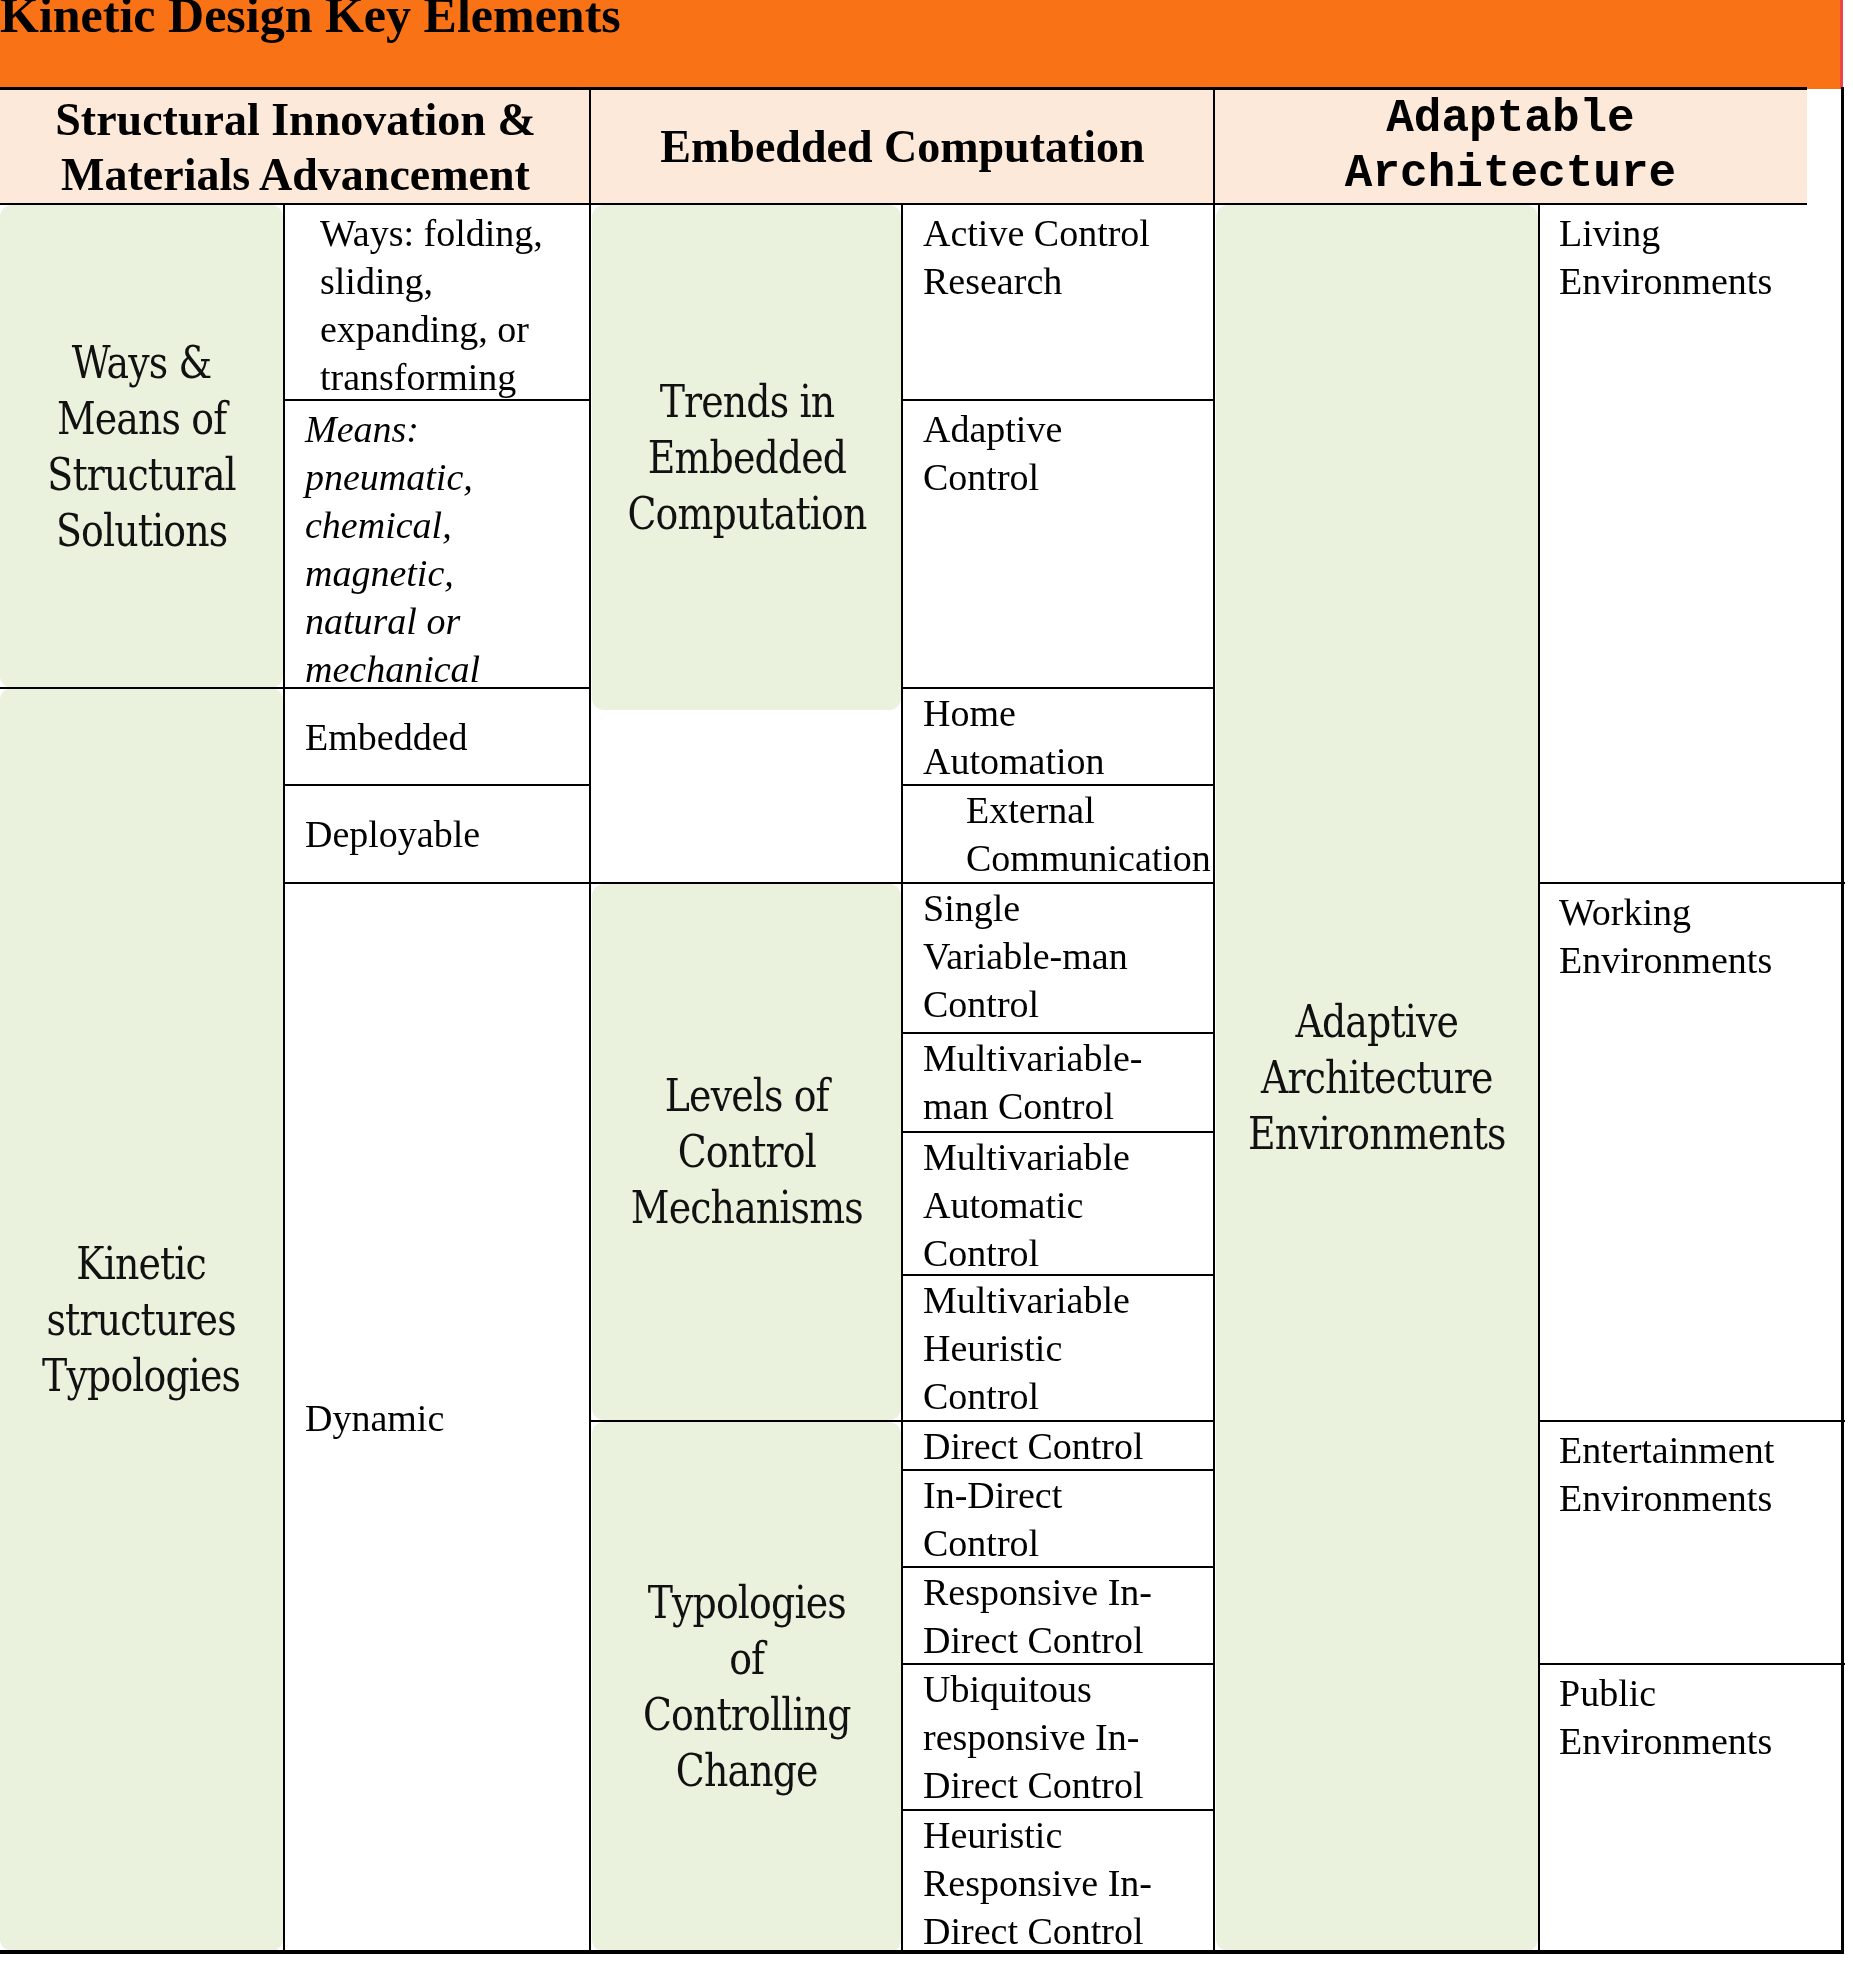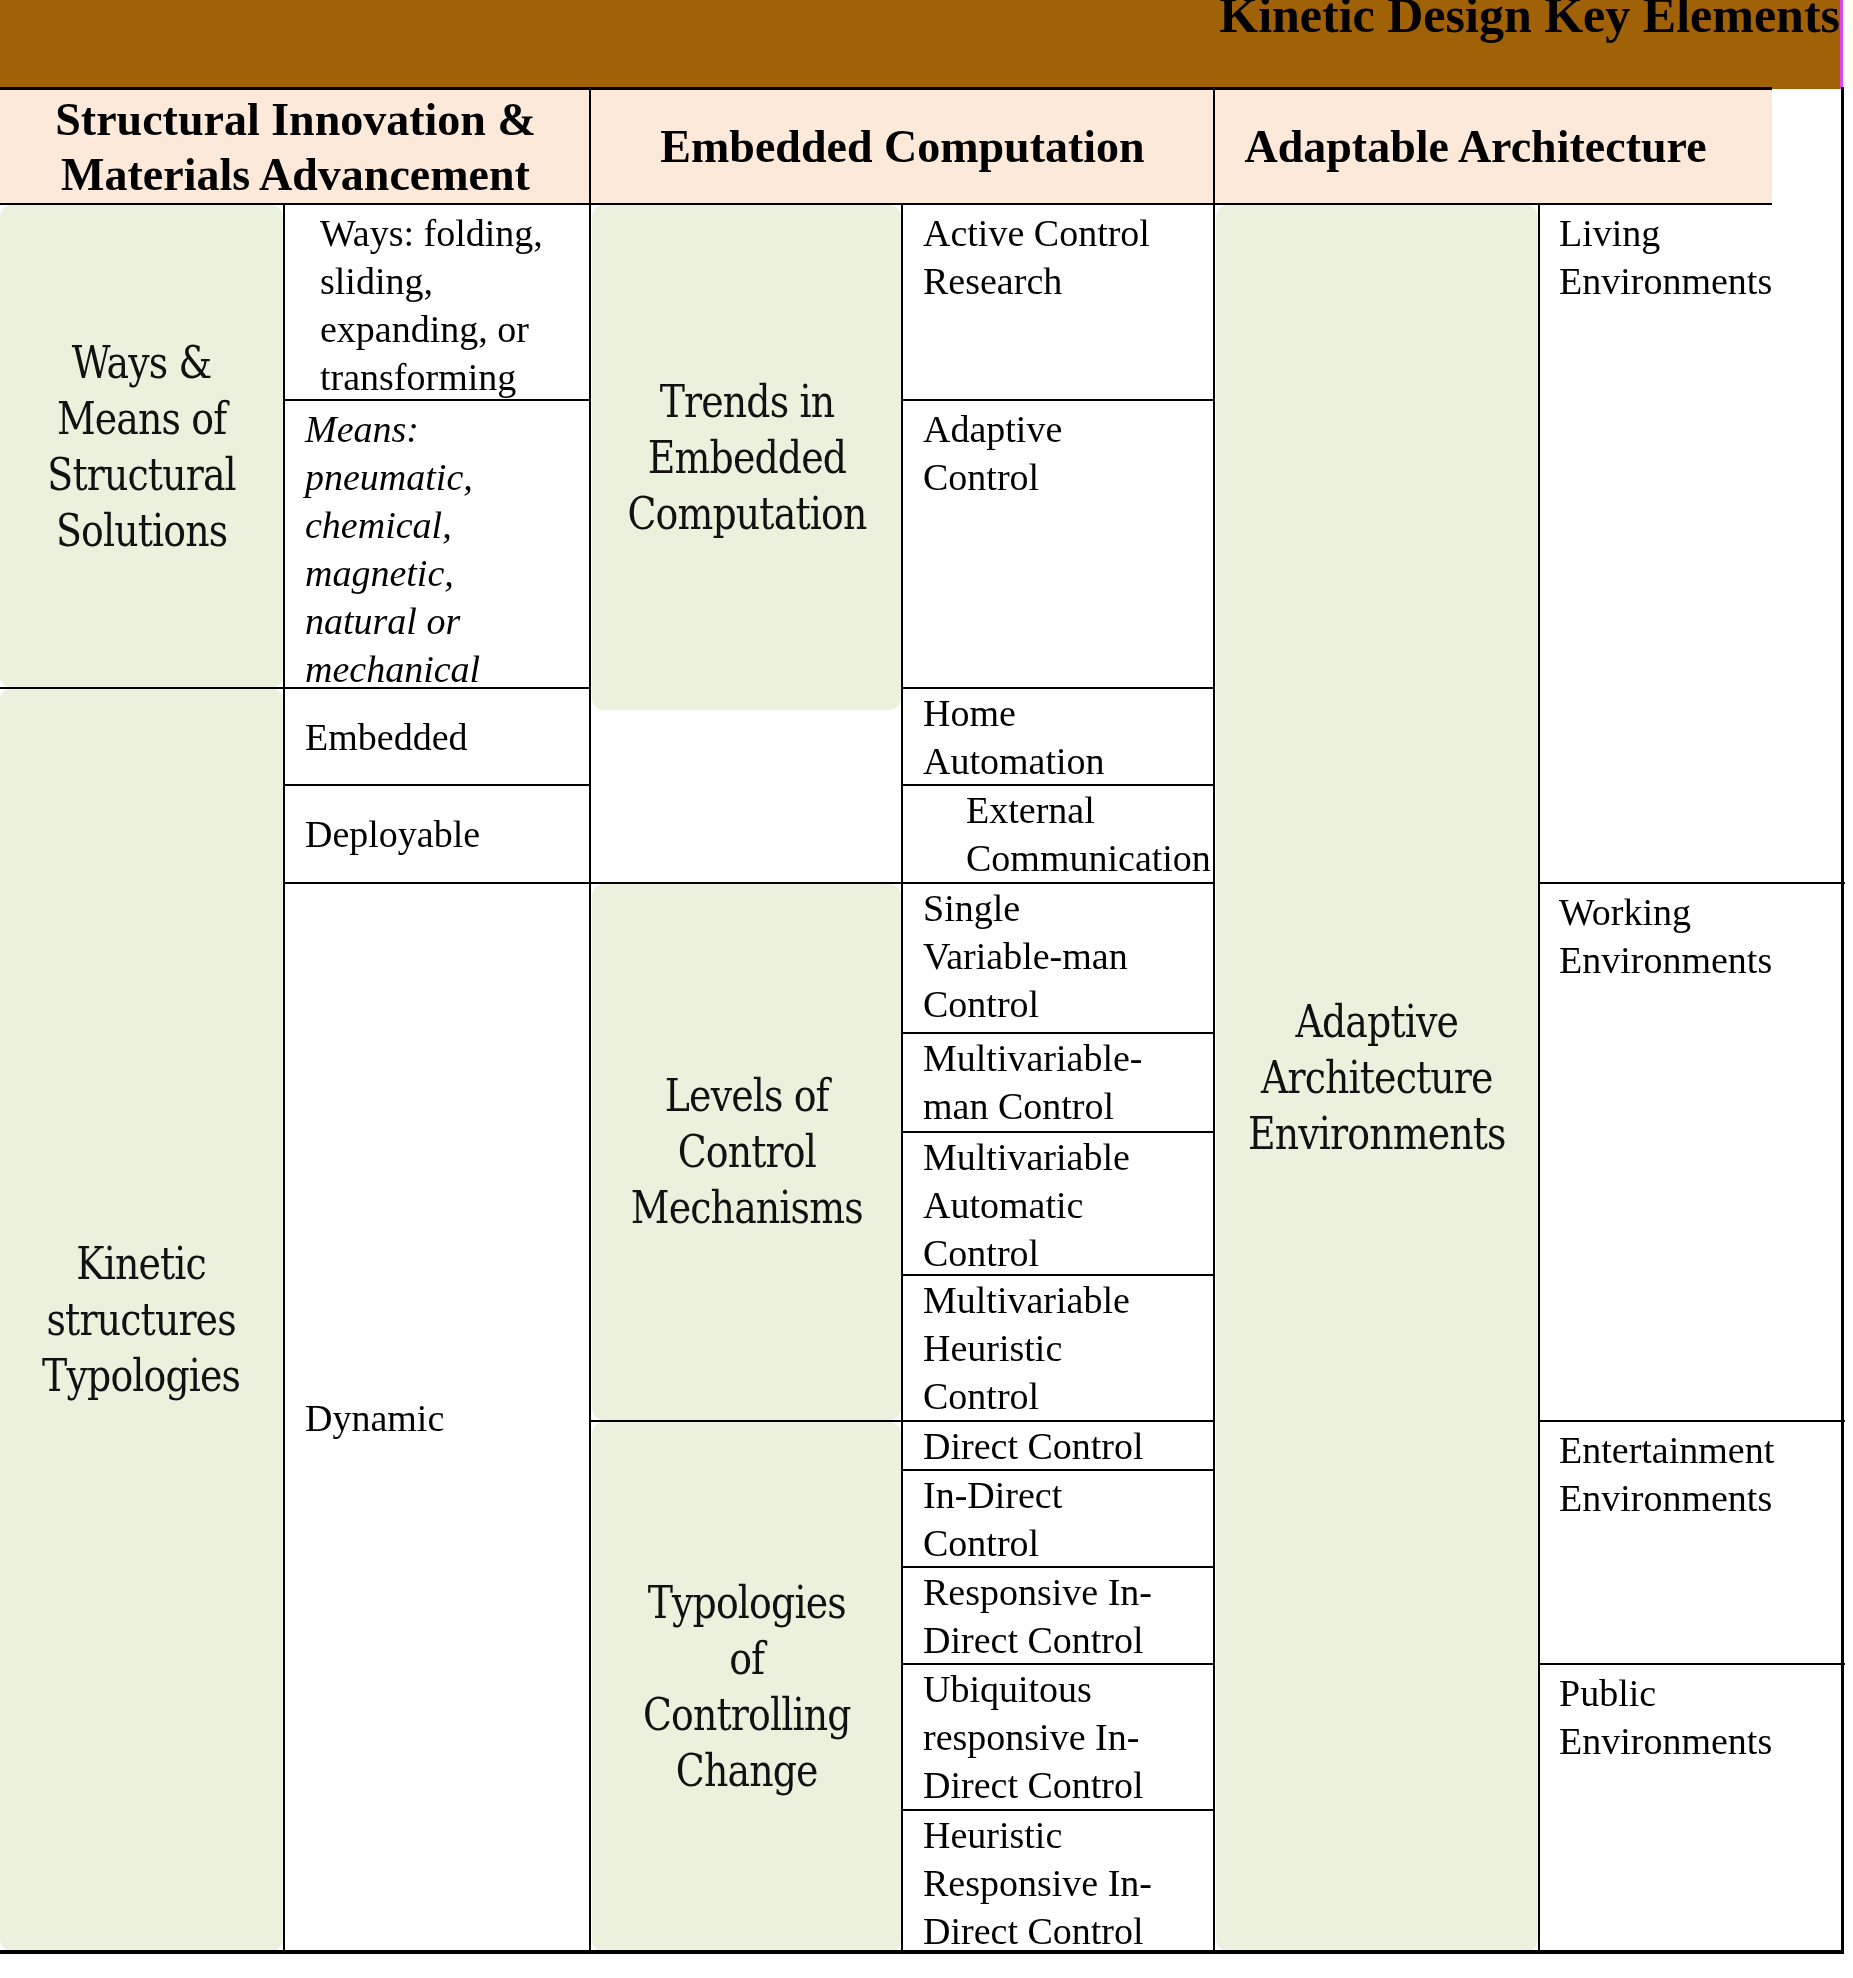--- a/index.html
+++ b/index.html
@@ -1,19 +1,19 @@
 <!DOCTYPE html>
 <html><head>
 <meta charset="utf-8">
 <style>
   html, body { margin:0; padding:0; background:#ffffff; }
   body { width:1853px; height:1978px; position:relative; overflow:hidden; }
   .abs { position:absolute; box-sizing:border-box; }
-  .title-bar { left:0; top:0; width:1843px; height:89px; background:#a16207;
-    border-right:3px solid #d946ef; display:flex; align-items:center; justify-content:flex-end; }
+  .title-bar { left:0; top:0; width:1843px; height:89px; background:#f97316;
+    border-right:3px solid #ef4444; display:flex; align-items:center; justify-content:flex-start; }
   .title-text { font-family:"Liberation Serif", serif; font-weight:bold; font-size:50px; color:#000; margin-top:-59px; }
   .hdr { top:87px; height:118px; background:#fde9d9; border-top:3px solid #000; border-bottom:2px solid #000;
     display:flex; align-items:center; justify-content:center; text-align:center;
     font-family:"Liberation Serif", serif; font-weight:bold; font-size:46px; line-height:55px; color:#000; }
   .vline { background:#000; width:2px; }
   .hline { background:#000; height:2px; }
   .green { background:#eaf1dd; }
   .white { background:#ffffff; }
   .glabel { display:flex; align-items:center; justify-content:center; text-align:center;
     font-family:"DejaVu Serif", serif; font-size:44px; line-height:56px; color:#111;
@@ -30,21 +30,21 @@
   <span class="title-text">Kinetic Design Key Elements</span>
 </div>
 
 <div class="abs hdr" style="left:0;width:591px;">
   <span style="white-space:pre-line">Structural Innovation &amp;
 Materials Advancement</span>
 </div>
 <div class="abs hdr" style="left:590px;width:625px;">
   <span>Embedded Computation</span>
 </div>
-<div class="abs hdr" style="left:1179px;width:593px;">
+<div class="abs hdr" style="left:1214px;width:593px;font-family:Liberation Mono, monospace;">
   <span>Adaptable Architecture</span>
 </div>
 
 <div class="abs green glabel" style="left:0;top:205px;width:283px;height:483px;">
   <span>Ways &amp;
 Means of
 Structural
 Solutions</span>
 </div>
 <div class="abs green glabel" style="left:0;top:688px;width:283px;height:1263px;">

